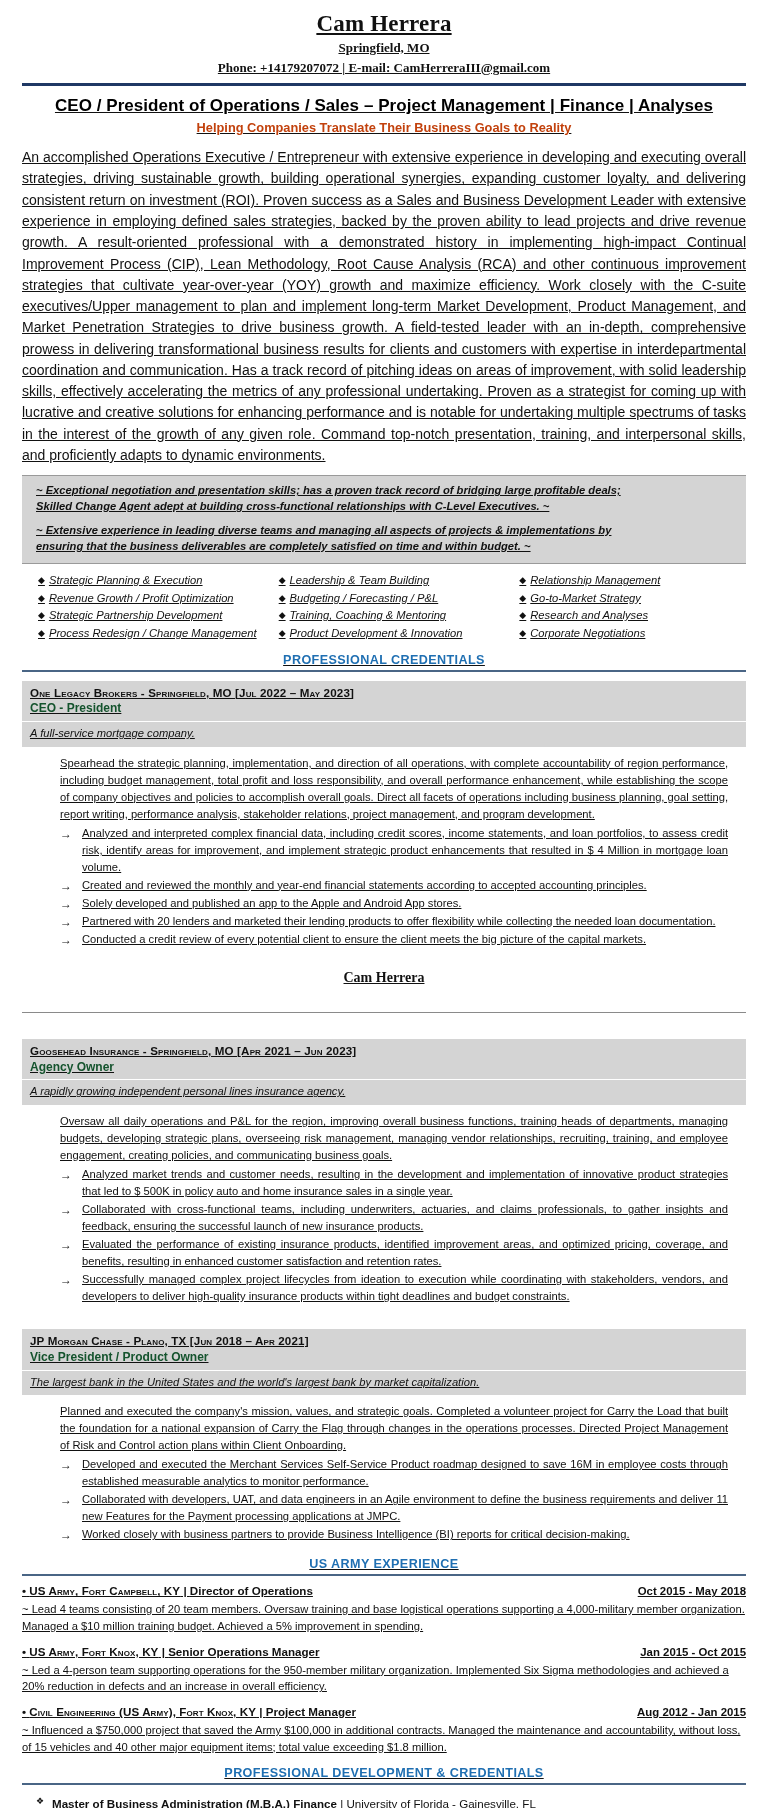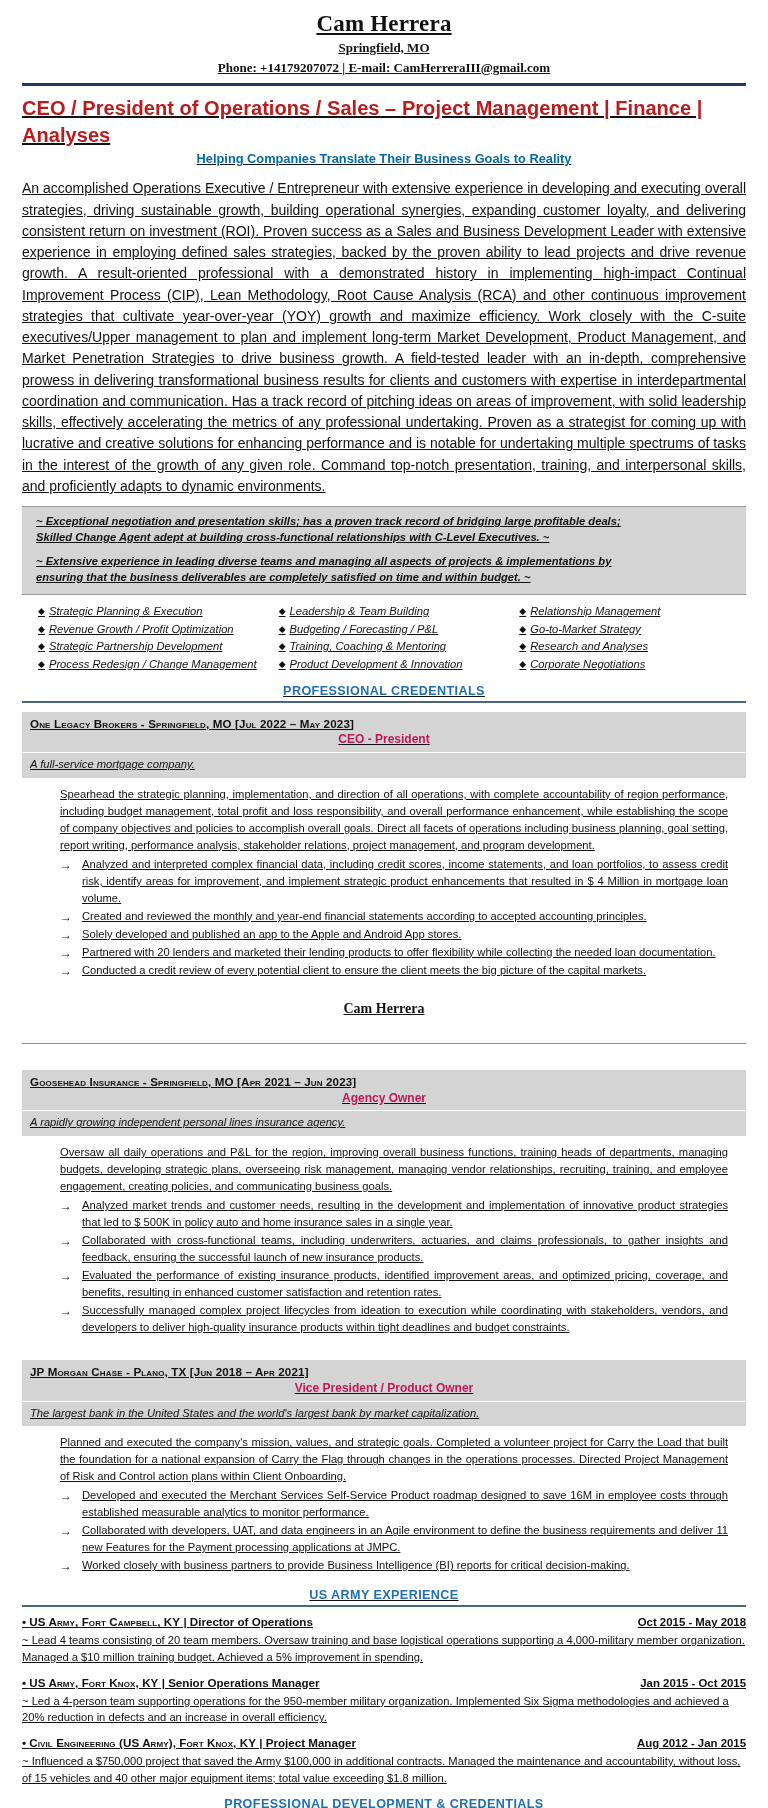--- a/index.html
+++ b/index.html
@@ -14,25 +14,25 @@
   .page { width: 768px; padding: 10px 22px 6px 22px; text-decoration: underline; }
 
   
   .hdr { text-align: center; font-family: "Liberation Serif", serif; }
   .hdr-name { font-size: 23px; font-weight: bold; letter-spacing: .2px; line-height: 1.25; }
   .hdr-loc  { font-size: 13px; font-weight: bold; line-height: 1.45; }
   .hdr-contact { font-size: 13px; font-weight: bold; line-height: 1.5; }
   .rule-thick { border-top: 3px solid #1f3864; margin: 6px 0 9px 0; }
 
   .headline {
-    text-align:left; color:#b91c1c; font-weight:bold; font-size:20px;
+    text-align:center; color:#000000; font-weight:bold; font-size:17px;
     line-height:1.35; letter-spacing:.05px;
   }
   .subheadline {
-    text-align:center; color:#0369a1; font-weight:bold; font-size:12.8px;
+    text-align:center; color:#c2410c; font-weight:bold; font-size:12.8px;
     line-height:1.5; margin-bottom:6px;
   }
 
   
   .summary {
     text-align: justify; font-size: 14px; line-height: 1.52; color:#111;
     margin: 10px 0 9px 0;
   }
 
   
@@ -67,21 +67,21 @@
   
   .job { margin-bottom: 6px; }
   .job-head {
     background:#d4d4d4; padding: 4px 8px 4px 8px;
     border-bottom: 1px solid #ffffff;
   }
   .job-company {
     font-size:11.6px; font-weight:bold; font-variant: small-caps;
     letter-spacing:.15px; line-height:1.35; color:#111;
   }
-  .job-title { font-size:12px; font-weight:bold; line-height:1.4; color:#be185d;text-align:center; }
+  .job-title { font-size:12px; font-weight:bold; line-height:1.4; color:#14532d; }
   .job-tagline {
     background:#d4d4d4; font-style:italic; font-size:11.2px;
     padding: 4px 8px 5px 8px; line-height:1.4; color:#111;
   }
   .job-body { padding: 8px 18px 0 38px; }
   .job-intro { text-align:justify; font-size:11.2px; line-height:1.52; margin-bottom:1px; }
 
   ul.arrows { list-style:none; margin:2px 0 0 0; padding:0; }
   ul.arrows li {
     position:relative; padding-left:22px; font-size:11.2px; line-height:1.52;

